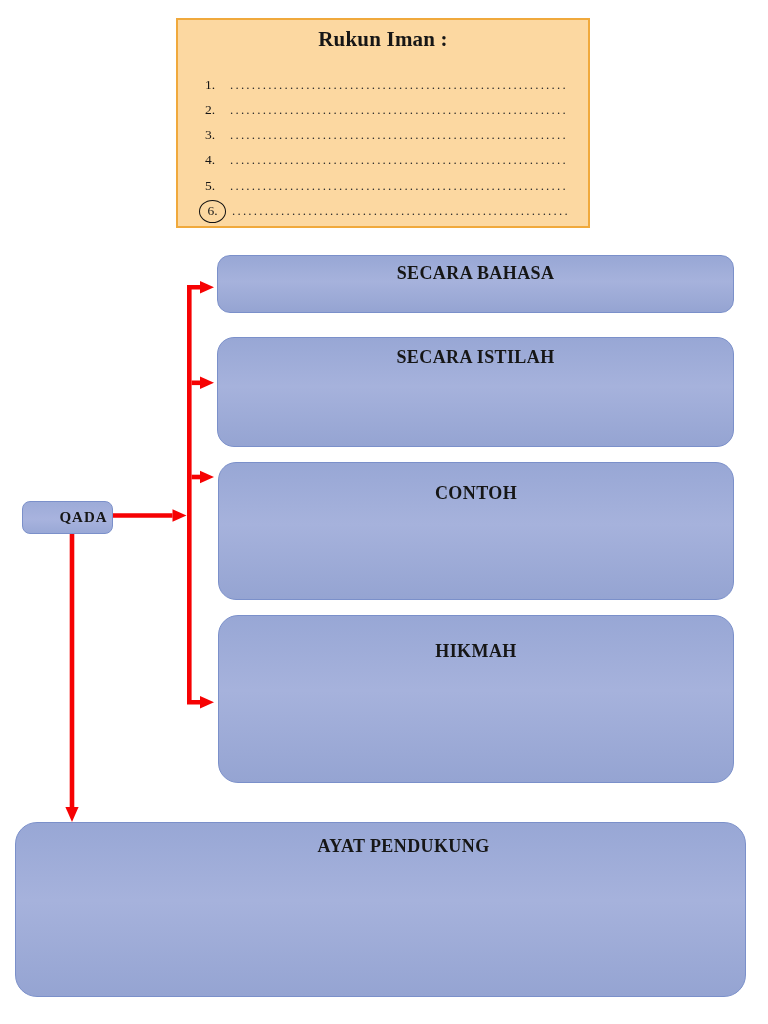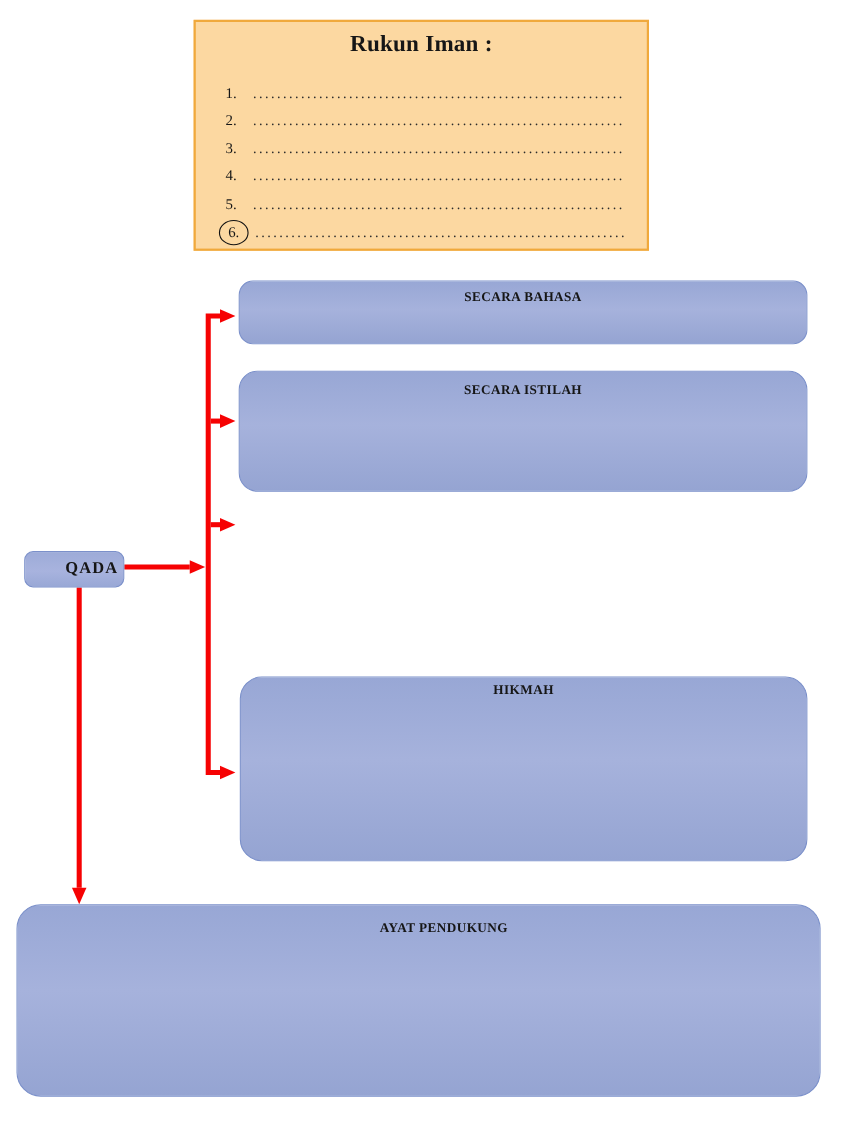--- a/index.html
+++ b/index.html
@@ -68,27 +68,27 @@
   
   .bluebox {
     position: absolute;
     background: linear-gradient(180deg, #98a7d5 0%, #a6b2dc 45%, #95a4d2 100%);
     border: 1.6px solid var(--box_border, #7b90ca);
     box-sizing: border-box;
     text-align: center;
   }
   .bluebox .label {
     font-weight: bold;
-    font-size: 12px;
+    font-size: 18px;
     letter-spacing: 0.4px;
   }
   .box-bahasa  { left: 217px; top: 255px; width: 517px; height: 58px;  border-radius: 13px; padding-top: 7px; }
   .box-istilah { left: 217px; top: 337px; width: 517px; height: 110px; border-radius: 17px; padding-top: 9px; }
   .box-contoh  { left: 218px; top: 462px; width: 516px; height: 138px; border-radius: 18px; padding-top: 20px; }
-  .box-hikmah  { left: 218px; top: 615px; width: 516px; height: 168px; border-radius: 20px; padding-top: 4px; }
+  .box-hikmah  { left: 218px; top: 615px; width: 516px; height: 168px; border-radius: 20px; padding-top: 25px; }
   .box-ayat    { left: 15px;  top: 822px; width: 731px; height: 175px; border-radius: 22px; padding-top: 13px; padding-left: 46px; }
 
   .qada-box {
     position: absolute;
     left: 22px; top: 501px;
     width: 91px; height: 33px;
     box-sizing: border-box;
     background: linear-gradient(180deg, #9dabd8 0%, #a8b3de 55%, #99a8d6 100%);
     border: 1.6px solid var(--box_border, #7b90ca);
     border-radius: 8px;
@@ -187,20 +187,23 @@
   <div class="qada-box">
     <span>QADA</span>
   </div>
 
   <div class="bluebox box-bahasa">
     <div class="label">SECARA BAHASA</div>
   </div>
   <div class="bluebox box-istilah">
     <div class="label">SECARA ISTILAH</div>
   </div>
+  <div class="bluebox box-contoh">
+    <div class="label">CONTOH</div>
+  </div>
   <div class="bluebox box-hikmah">
     <div class="label">HIKMAH</div>
   </div>
   <div class="bluebox box-ayat">
     <div class="label">AYAT PENDUKUNG</div>
   </div>
 
 </div>
 
 </body></html>

